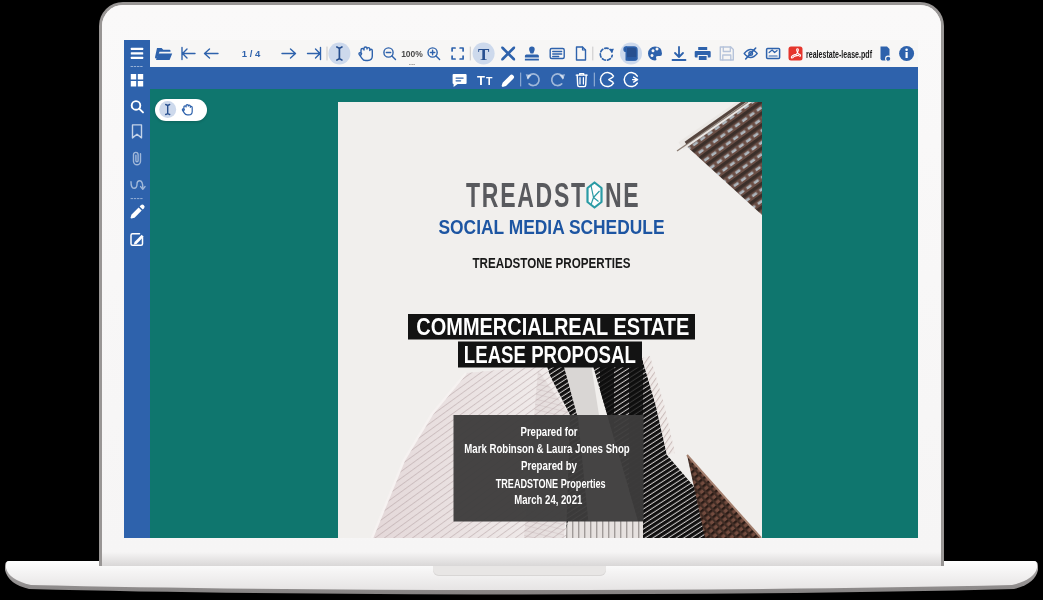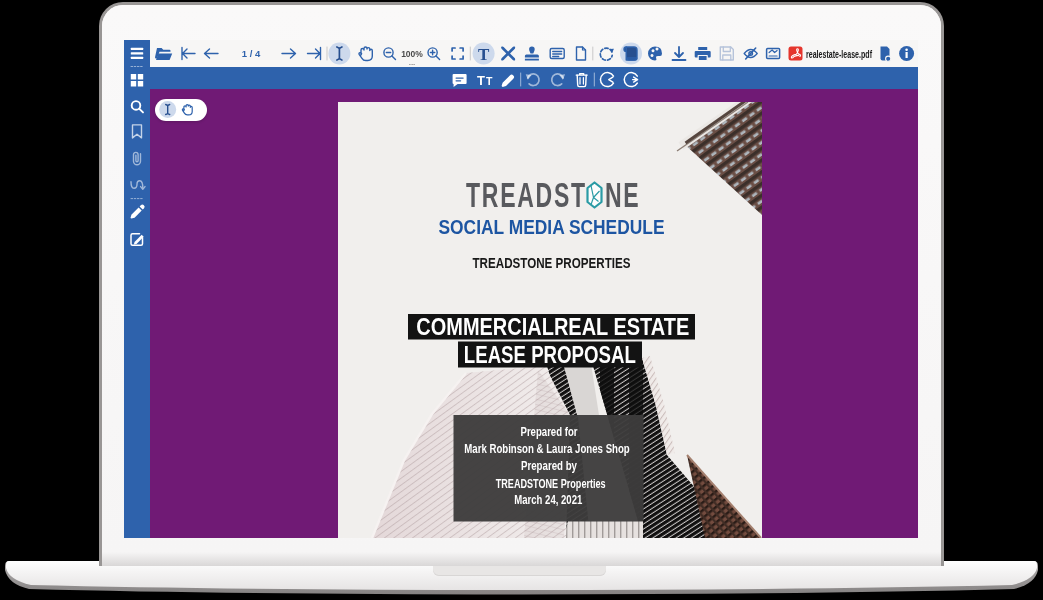--- a/index.html
+++ b/index.html
@@ -12,21 +12,21 @@
     box-sizing:border-box;}
   #screen-inner{position:absolute;left:0;top:0;right:0;bottom:0;border-radius:21px 21px 0 0;
     background:linear-gradient(180deg,#faf9f9 0%,#f6f5f5 97.5%,#d9d7d7 100%);}
   #notch{left:433px;top:566px;width:173px;height:10px;background:#e8e6e5;
     border-radius:0 0 6px 6px;box-shadow:inset 0 -1px 0 #d8d6d5;}
   
   #app{left:124px;top:40px;width:794px;height:498px;background:#e9e8e8;}
   #sidebar{left:0;top:0;width:26px;height:498px;background:#2e62ac;}
   #row1{left:26px;top:0;width:768px;height:27px;background:#f7f6f5;}
   #row2{left:26px;top:27px;width:768px;height:22px;background:#2e62ac;}
-  #canvas{left:26px;top:49px;width:768px;height:449px;background:#701a75;overflow:hidden;}
+  #canvas{left:26px;top:49px;width:768px;height:449px;background:#0f766e;overflow:hidden;}
   
   #pill{left:31px;top:59px;width:52px;height:22px;background:#fff;border-radius:11px;
     box-shadow:0 1px 3px rgba(0,0,0,.18);}
   
   #page{left:188px;top:13px;width:424px;height:436px;background:#f1efed;}
   svg{display:block;}
 </style>
 </head>
 <body>
 

